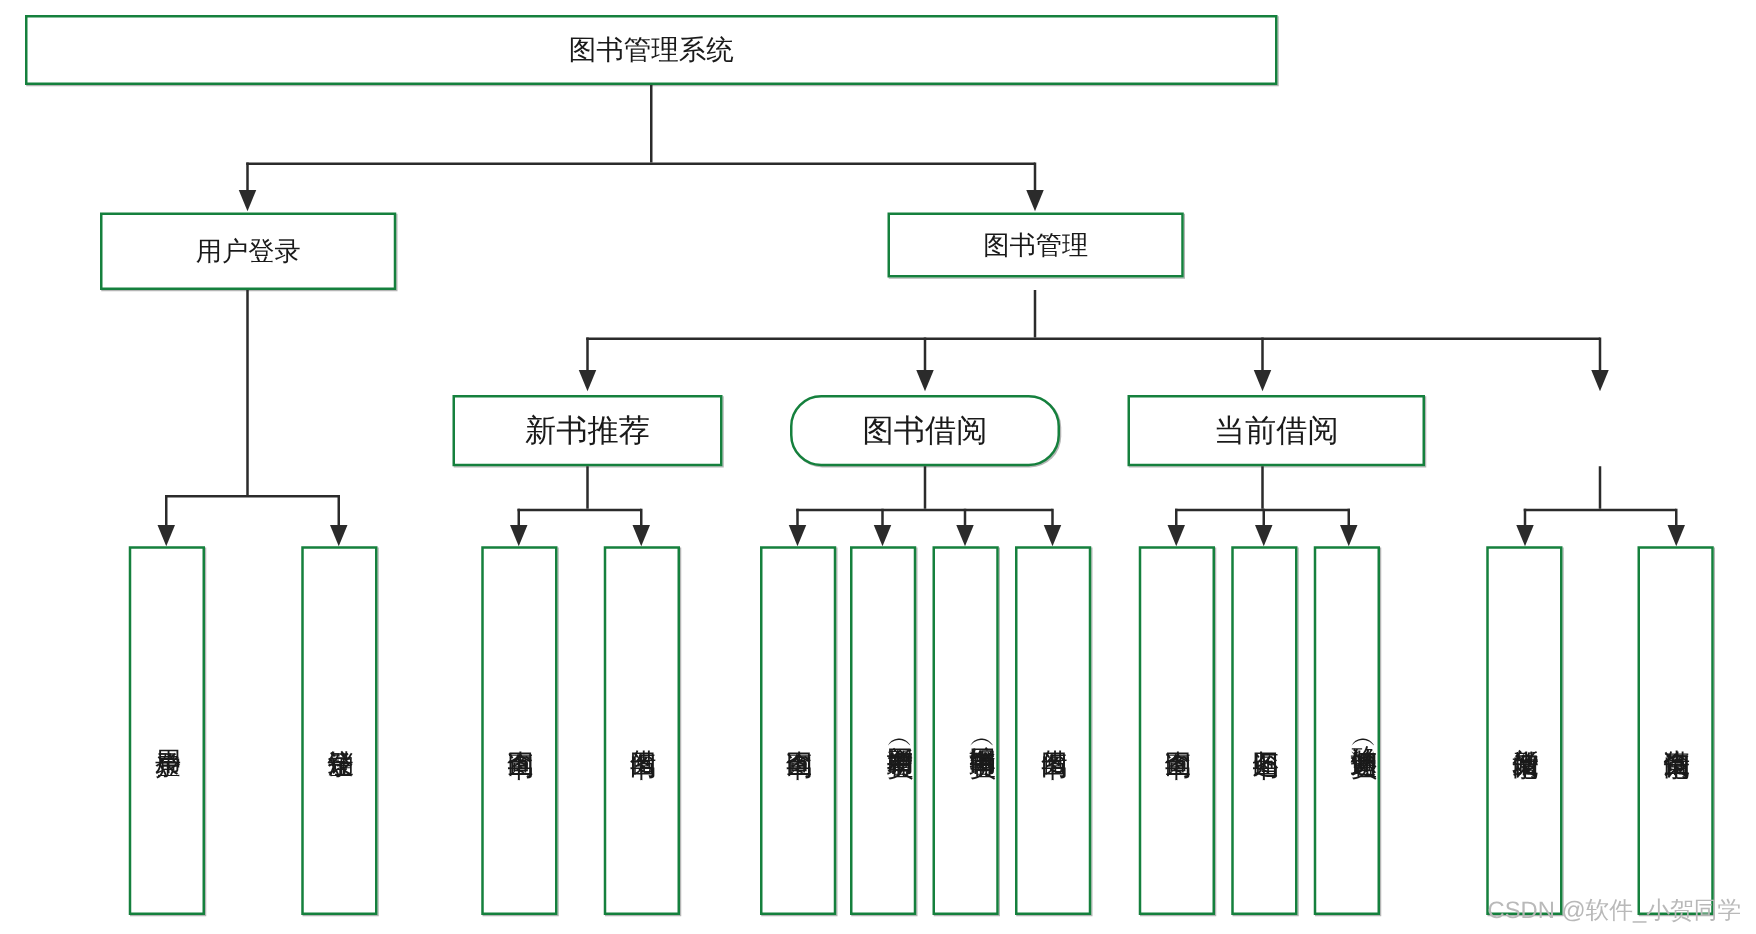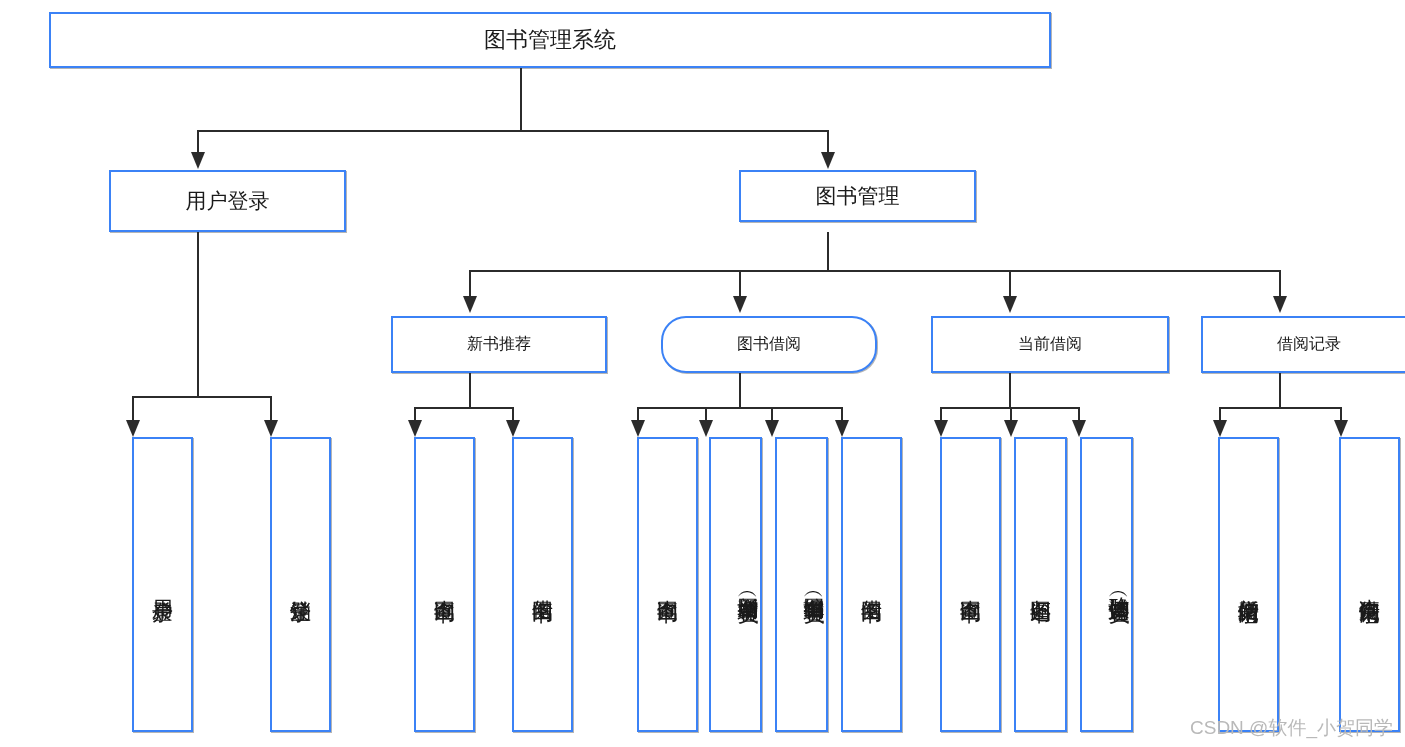--- a/index.html
+++ b/index.html
@@ -15,32 +15,31 @@
     width: 1405px;
     height: 747px;
     background: #ffffff;
     overflow: hidden;
   }
 
   
   .node {
     position: absolute;
     box-sizing: border-box;
-    border: 2px solid #3b82f6;
+    border: 2px solid #15803d;
     background: #ffffff;
     display: flex;
     align-items: center;
     justify-content: center;
     color: #1a1a1a;
     box-shadow: 1px 1px 0 rgba(120,120,120,0.55);
-    margin-left: 29px;
   }
   .node.root     { font-size: 22px; }
   .node.level2   { font-size: 21px; }
-  .node.level3   { font-size: 16px; }
+  .node.level3   { font-size: 25px; }
 
   
   .node.leaf {
     font-size: 21px;
     writing-mode: vertical-rl;
     text-orientation: upright;
     line-height: 1.14;
     letter-spacing: 1px;
     padding: 4px 0;
     white-space: nowrap;
@@ -105,21 +104,20 @@
   <div class="conn v" style="left:1009px; top:270px; height:26px;"></div>
   <div class="conn v" style="left:1279px; top:270px; height:26px;"></div>
   <div class="arrow" style="left:463px;  top:296px;"></div>
   <div class="arrow" style="left:733px;  top:296px;"></div>
   <div class="arrow" style="left:1003px; top:296px;"></div>
   <div class="arrow" style="left:1273px; top:296px;"></div>
 
   <div class="node level3" id="node-l3-0" style="left: 362px; top: 316px; width: 216px; height: 57px;">新书推荐</div>
   <div class="node level3" id="node-l3-1" style="left: 632px; top: 316px; width: 216px; height: 57px; border-radius: 25px;">图书借阅</div>
   <div class="node level3" id="node-l3-2" style="left: 902px; top: 316px; width: 238px; height: 57px;">当前借阅</div>
-  <div class="node level3" id="node-l3-3" style="left: 1172px; top: 316px; width: 216px; height: 57px;">借阅记录</div>
 
   <div class="conn v" style="left:469px; top:373px; height:34px;"></div>
   <div class="conn h" style="left:414px; top:407px; width:99px;"></div>
   <div class="conn v" style="left:414px; top:407px; height:13px;"></div>
   <div class="conn v" style="left:512px; top:407px; height:13px;"></div>
   <div class="arrow" style="left:408px; top:420px;"></div>
   <div class="arrow" style="left:506px; top:420px;"></div>
 
   <div class="conn v" style="left:739px; top:373px; height:34px;"></div>
   <div class="conn h" style="left:637px; top:407px; width:205px;"></div>

